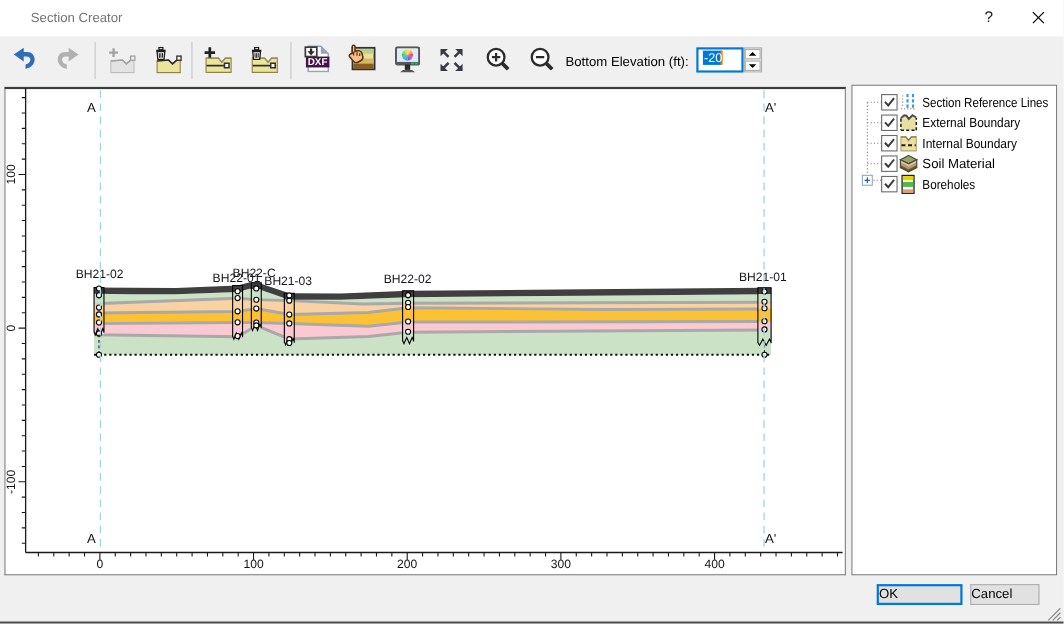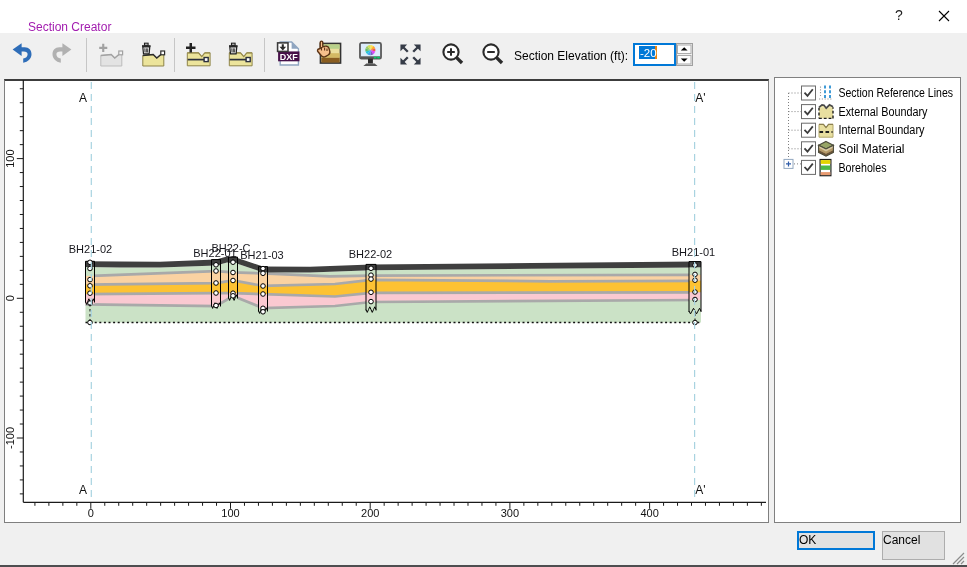--- a/index.html
+++ b/index.html
@@ -1,27 +1,27 @@
 <!DOCTYPE html>
 <html><head>
 <meta charset="utf-8">
 <style>
   html,body{margin:0;padding:0;}
   body{width:967px;height:567px;overflow:hidden;font-family:"Liberation Sans",sans-serif;}
   .abs{position:absolute;}
   #dlg{position:relative;width:967px;height:567px;background:#f0f0f0;overflow:hidden;}
   #titlebar{left:0;top:0;width:967px;height:33px;background:#ffffff;}
-  #title{left:28px;top:20px;font-size:12px;color:#a21caf;}
+  #title{left:28px;top:9px;font-size:12px;color:#737373;}
   #qmark{left:895px;top:7px;font-size:14px;color:#222;}
   .sep{position:absolute;top:38px;width:1px;height:34px;background:#c6c6c6;}
   #plotwrap{left:4px;top:79px;width:765px;height:444px;background:#ffffff;border-top:2px solid #3c3c3c;border-left:1px solid #7f7f7f;border-right:1px solid #7f7f7f;border-bottom:1px solid #7f7f7f;box-sizing:border-box;}
   #panel{left:774px;top:77px;width:187px;height:446px;background:#ffffff;border:1px solid #808080;box-sizing:border-box;}
   .btn{position:absolute;font-size:12px;color:#000;text-align:left;background:#e1e1e1;}
   #okbtn{left:797px;top:531px;width:78px;height:19px;border:2px solid #0078d7;line-height:15px;box-sizing:border-box;}
-  #cancelbtn{left:882px;top:531px;width:63px;height:29px;border:1px solid #adadad;line-height:17px;box-sizing:border-box;}
+  #cancelbtn{left:882px;top:531px;width:63px;height:19px;border:1px solid #adadad;line-height:17px;box-sizing:border-box;}
   #bottomstrip{left:0;top:565px;width:967px;height:2px;background:#4e4e50;}
 </style>
 </head>
 <body>
 <div id="dlg">
   <div class="abs" id="titlebar"></div>
   <div class="abs" id="title">Section Creator</div>
   <div class="abs" id="qmark">?</div>
   <svg class="abs" style="left:938px;top:10px" width="12" height="12" viewBox="0 0 12 12">
       <path d="M1 1 L11 11 M11 1 L1 11" stroke="#000" stroke-width="1.1" fill="none"></path>
@@ -145,21 +145,21 @@
 <svg class="abs" style="left:442px;top:43px" width="21.5" height="21.5" viewBox="0 0 21.5 21.5">
       <circle cx="9" cy="9" r="7.6" fill="#fff" stroke="#2b2b2b" stroke-width="2.1"></circle>
       <line x1="14.6" y1="14.6" x2="20" y2="20" stroke="#2b2b2b" stroke-width="3.4"></line>
       <path d="M9 5.2 V12.8 M5.2 9 H12.8" stroke="#2b2b2b" stroke-width="2" fill="none"></path>
     </svg>
 <svg class="abs" style="left:482px;top:43px" width="21.5" height="21.5" viewBox="0 0 21.5 21.5">
       <circle cx="9" cy="9" r="7.6" fill="#fff" stroke="#2b2b2b" stroke-width="2.1"></circle>
       <line x1="14.6" y1="14.6" x2="20" y2="20" stroke="#2b2b2b" stroke-width="3.4"></line>
       <path d="M5.2 9 H12.8" stroke="#2b2b2b" stroke-width="2" fill="none"></path>
     </svg>
-  <div class="abs" style="left:514px;top:49px;font-size:12px;color:#000;">Section Elevation (ft):</div>
+  <div class="abs" style="left:514px;top:49px;font-size:12px;color:#000;">Bottom Elevation (ft):</div>
   <div class="abs" style="left:633px;top:43px;width:43px;height:23px;background:#fff;border:2px solid #0078d7;box-sizing:border-box;"></div>
   <div class="abs" style="left:639px;top:46px;width:17px;height:13px;background:#0078d7;"></div>
   <div class="abs" style="left:655px;top:46px;width:2px;height:13px;background:#e8820c;"></div>
   <div class="abs" style="left:640px;top:46.5px;font-size:11.5px;color:#fff;">-20</div>
   <svg class="abs" style="left:676px;top:43px" width="17" height="23" viewBox="0 0 17 23">
     <rect x="0.5" y="0.5" width="16" height="22" fill="#f0f0f0" stroke="#a0a0a0"></rect>
     <rect x="1.5" y="2" width="13.5" height="8.5" fill="#fdfdfd" stroke="#acacac"></rect>
     <rect x="1.5" y="12.5" width="13.5" height="8.5" fill="#fdfdfd" stroke="#acacac"></rect>
     <path d="M4.8 7.6 L8.2 4.2 L11.6 7.6 Z" fill="#000"></path>
     <path d="M4.8 15.4 L11.6 15.4 L8.2 18.8 Z" fill="#000"></path>

